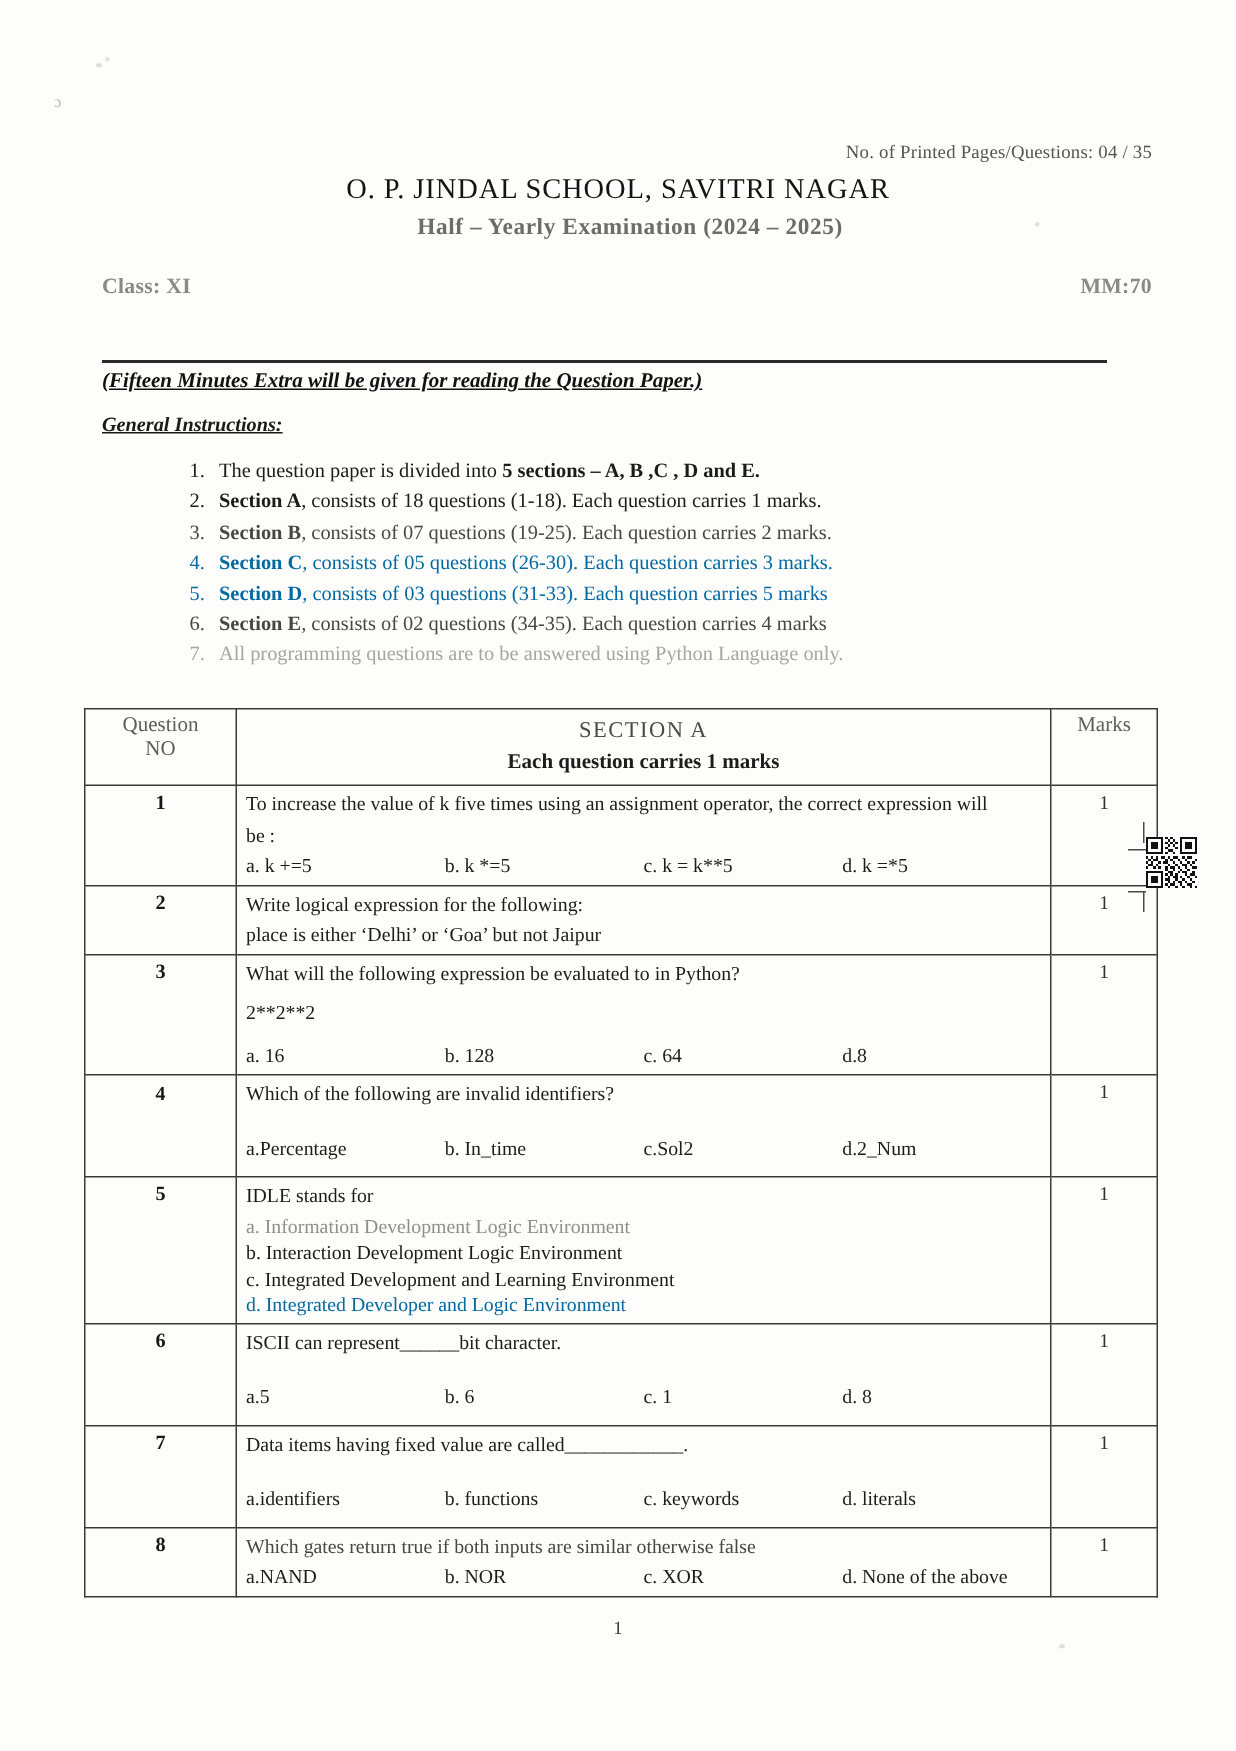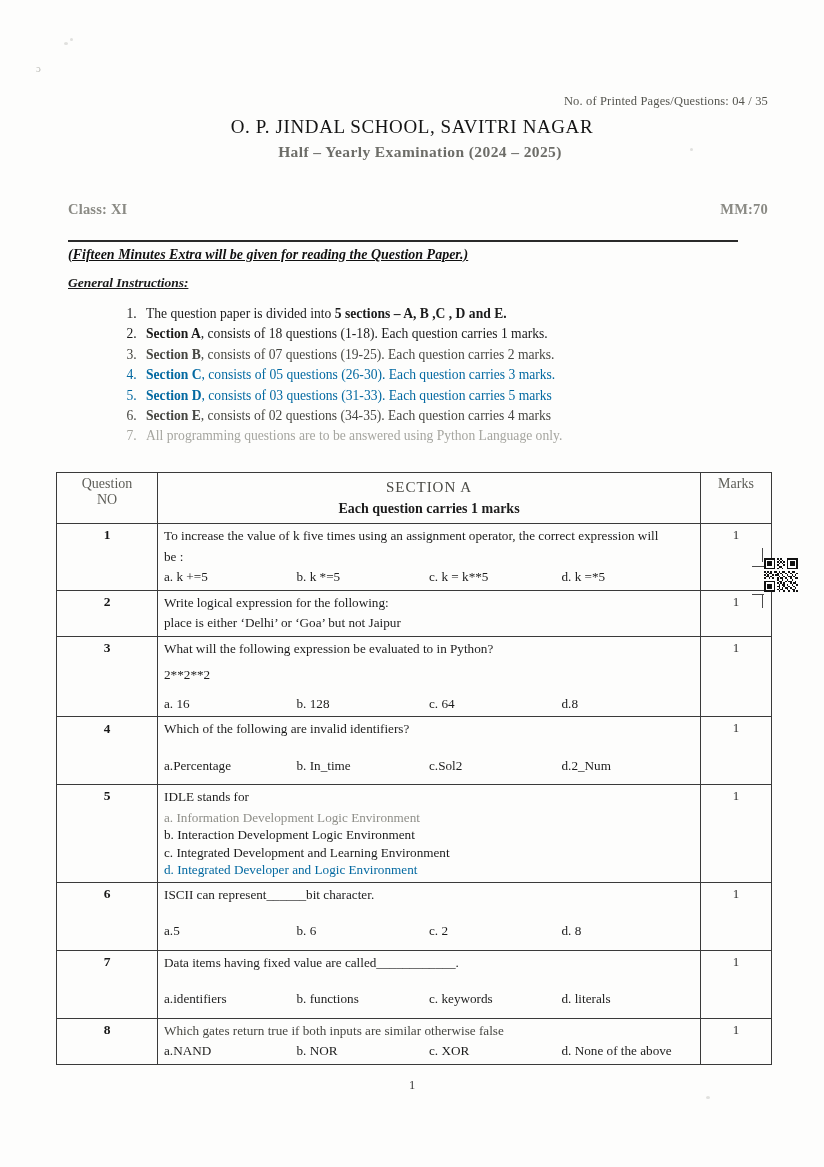--- a/index.html
+++ b/index.html
@@ -69,21 +69,21 @@
   }
 
   .meta-row {
     position: absolute;
     left: 68px;
     right: 56px;
     display: flex;
     justify-content: space-between;
     align-items: baseline;
   }
-  .meta-row.r1 { top: 183px; margin-top: 18px; }
+  .meta-row.r1 { top: 183px; }
   .meta-row.r2 { top: 205px; }
   .meta-faint {
     font-size: 14.5px;
     color: #8a8a84;
     font-weight: bold;
     letter-spacing: .2px;
   }
   .meta-dark {
     font-size: 14.5px;
     color: #101010;
@@ -378,21 +378,21 @@
       </tr>
 
       <tr>
         <td class="qno col-qno">6</td>
         <td class="qbody col-body">
           <span class="q-stem">ISCII can represent______bit character.</span>
           <div class="spacer-md"></div>
           <div class="opt-row">
             <span class="opt">a.5</span>
             <span class="opt">b. 6</span>
-            <span class="opt">c. 2</span>
+            <span class="opt">c. 1</span>
             <span class="opt">d. 8</span>
           </div>
           <div class="spacer-sm"></div>
         </td>
         <td class="marks col-marks">1</td>
       </tr>
 
       <tr>
         <td class="qno col-qno">7</td>
         <td class="qbody col-body">

